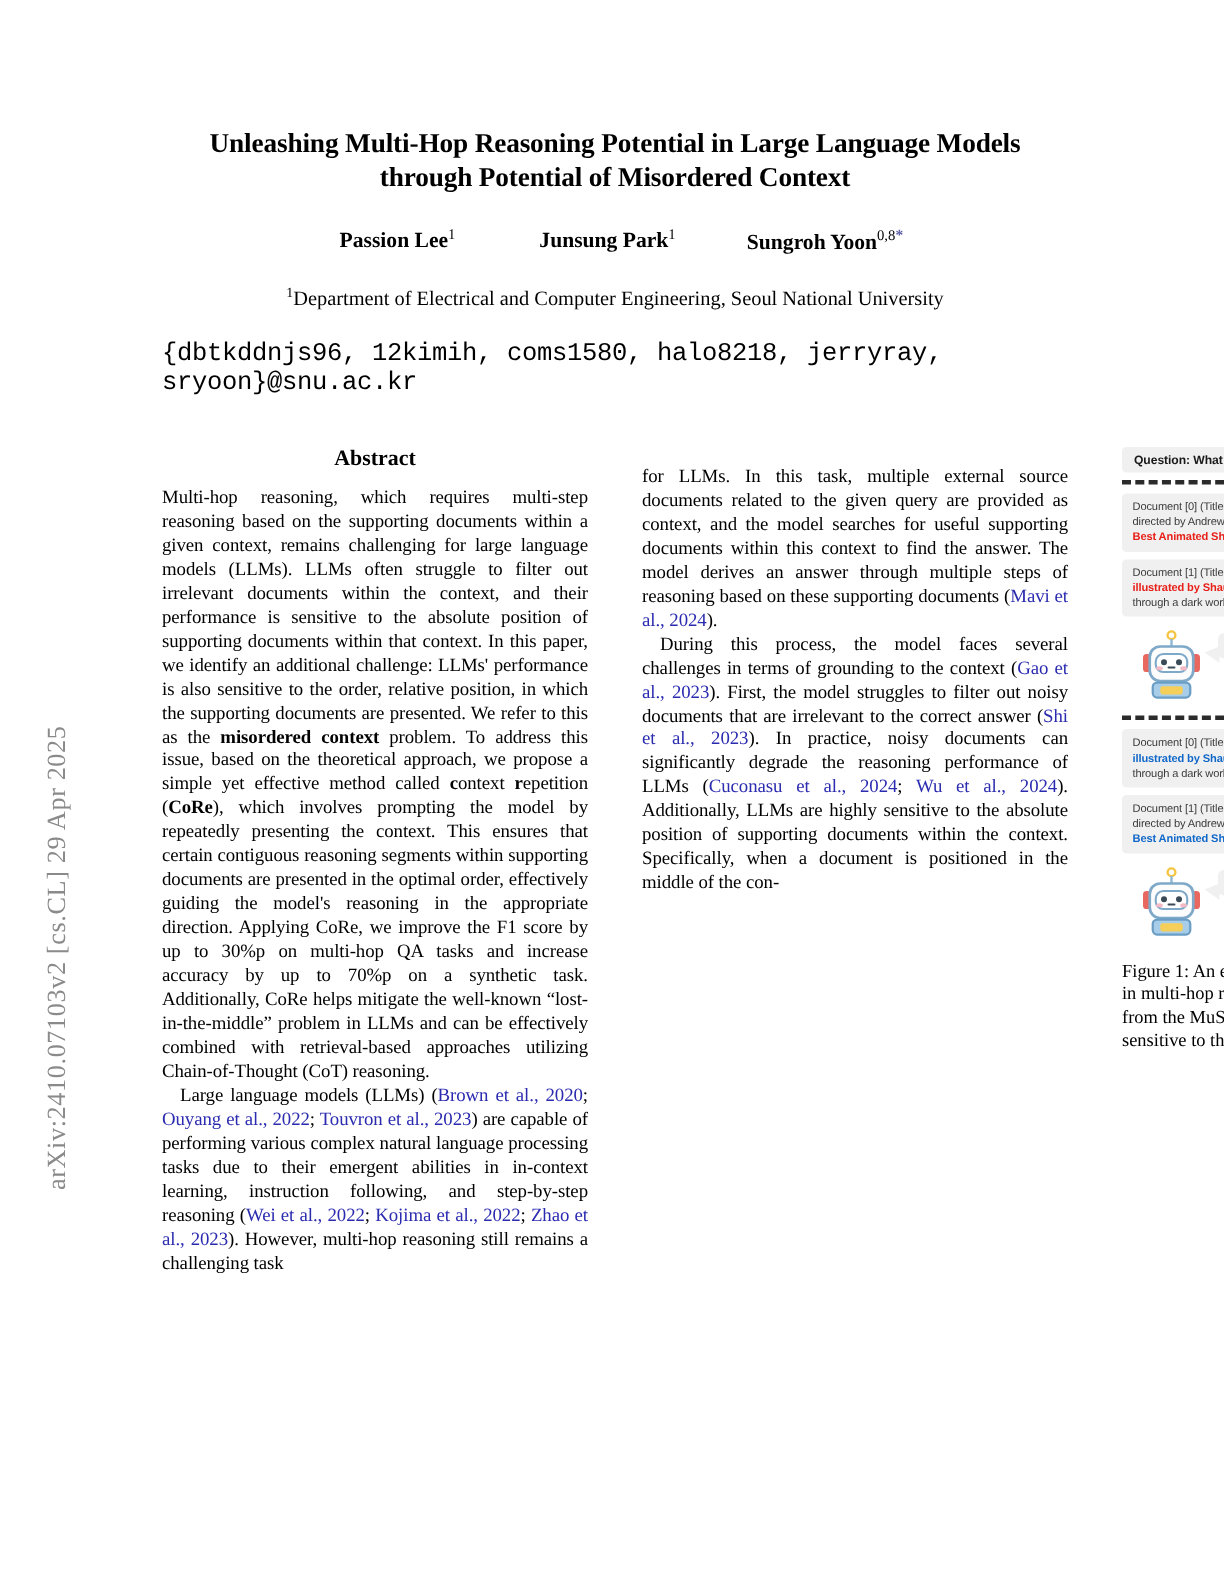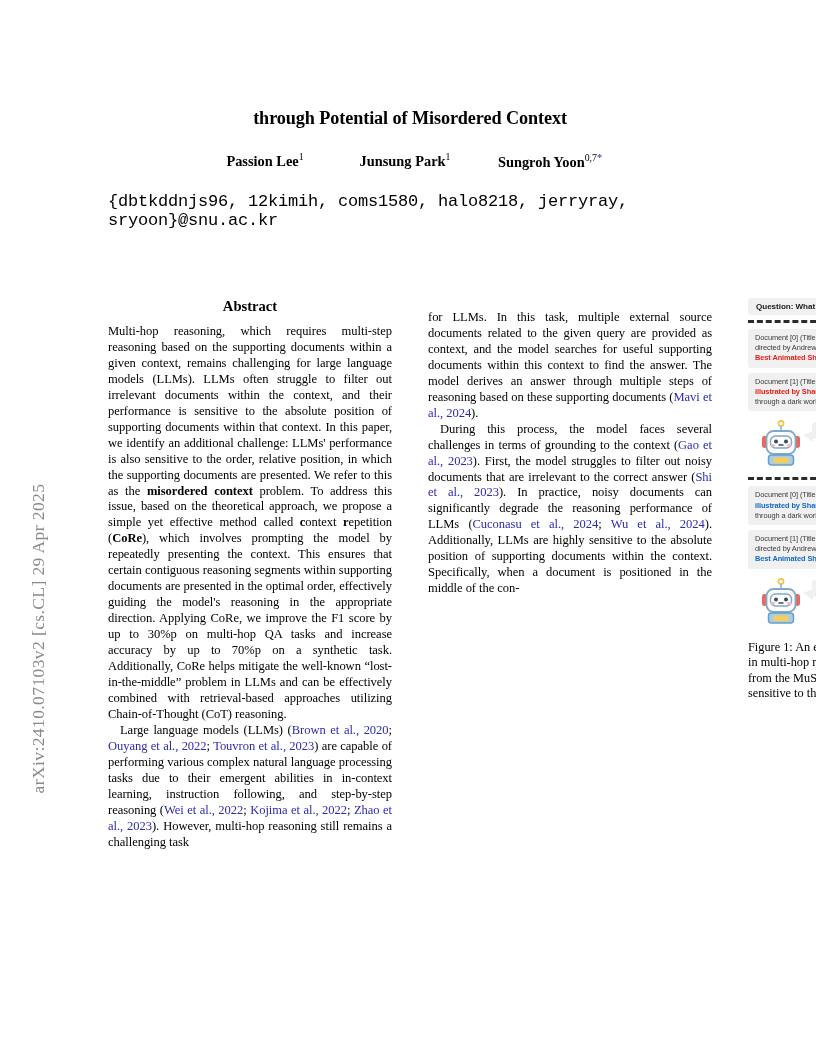--- a/index.html
+++ b/index.html
@@ -102,33 +102,34 @@
   }
 </style>
 </head>
 <body>
 
 <div class="arxiv-stamp">arXiv:2410.07103v2  [cs.CL]  29 Apr 2025</div>
 
 <div class="page">
 
   <div class="title">
-    <br>
+    <span>Unleashing Multi-Hop Reasoning Potential in Large Language Models</span><br>
     <span>through Potential of Misordered Context</span>
   </div>
 
   <div class="authors">
     <div class="arow">
       <span class="acell"><span>Passion Lee</span><sup>1</sup></span>
       <span class="acell"><span>Junsung Park</span><sup>1</sup></span>
-      <span class="acell wide"><span>Sungroh Yoon</span><sup>0,7</sup><span class="star">*</span></span>
+      <span class="acell wide"><span>Sungroh Yoon</span><sup>0,8</sup><span class="star">*</span></span>
     </div>
   </div>
 
   <div class="affil">
+    <div><sup>1</sup><span>Department of Electrical and Computer Engineering, Seoul National University</span></div>
   </div>
 
   <div class="email">{dbtkddnjs96, 12kimih, coms1580, halo8218, jerryray, sryoon}@snu.ac.kr</div>
 
   <div class="cols">
 
     <div class="col left">
       <div class="h-abstract">Abstract</div>
       <p class="body"><span>Multi-hop reasoning, which requires multi-step reasoning based on the supporting documents within a given context, remains challenging for large language models (LLMs). LLMs often struggle to filter out irrelevant documents within the context, and their performance is sensitive to the absolute position of supporting documents within that context. In this paper, we identify an additional challenge: LLMs' performance is also sensitive to the order, relative position, in which the supporting documents are presented. We refer to this as the </span><span style="font-weight: bold;">misordered context</span><span> problem. To address this issue, based on the theoretical approach, we propose a simple yet effective method called </span><span style="font-weight: bold;">c</span><span>ontext </span><span style="font-weight: bold;">r</span><span>epetition (</span><span style="font-weight: bold;">CoRe</span><span>), which involves prompting the model by repeatedly presenting the context. This ensures that certain contiguous reasoning segments within supporting documents are presented in the optimal order, effectively guiding the model's reasoning in the appropriate direction. Applying CoRe, we improve the F1 score by up to 30%p on multi-hop QA tasks and increase accuracy by up to 70%p on a synthetic task. Additionally, CoRe helps mitigate the well-known “lost-in-the-middle” problem in LLMs and can be effectively combined with retrieval-based approaches utilizing Chain-of-Thought (CoT) reasoning.</span></p>
 

